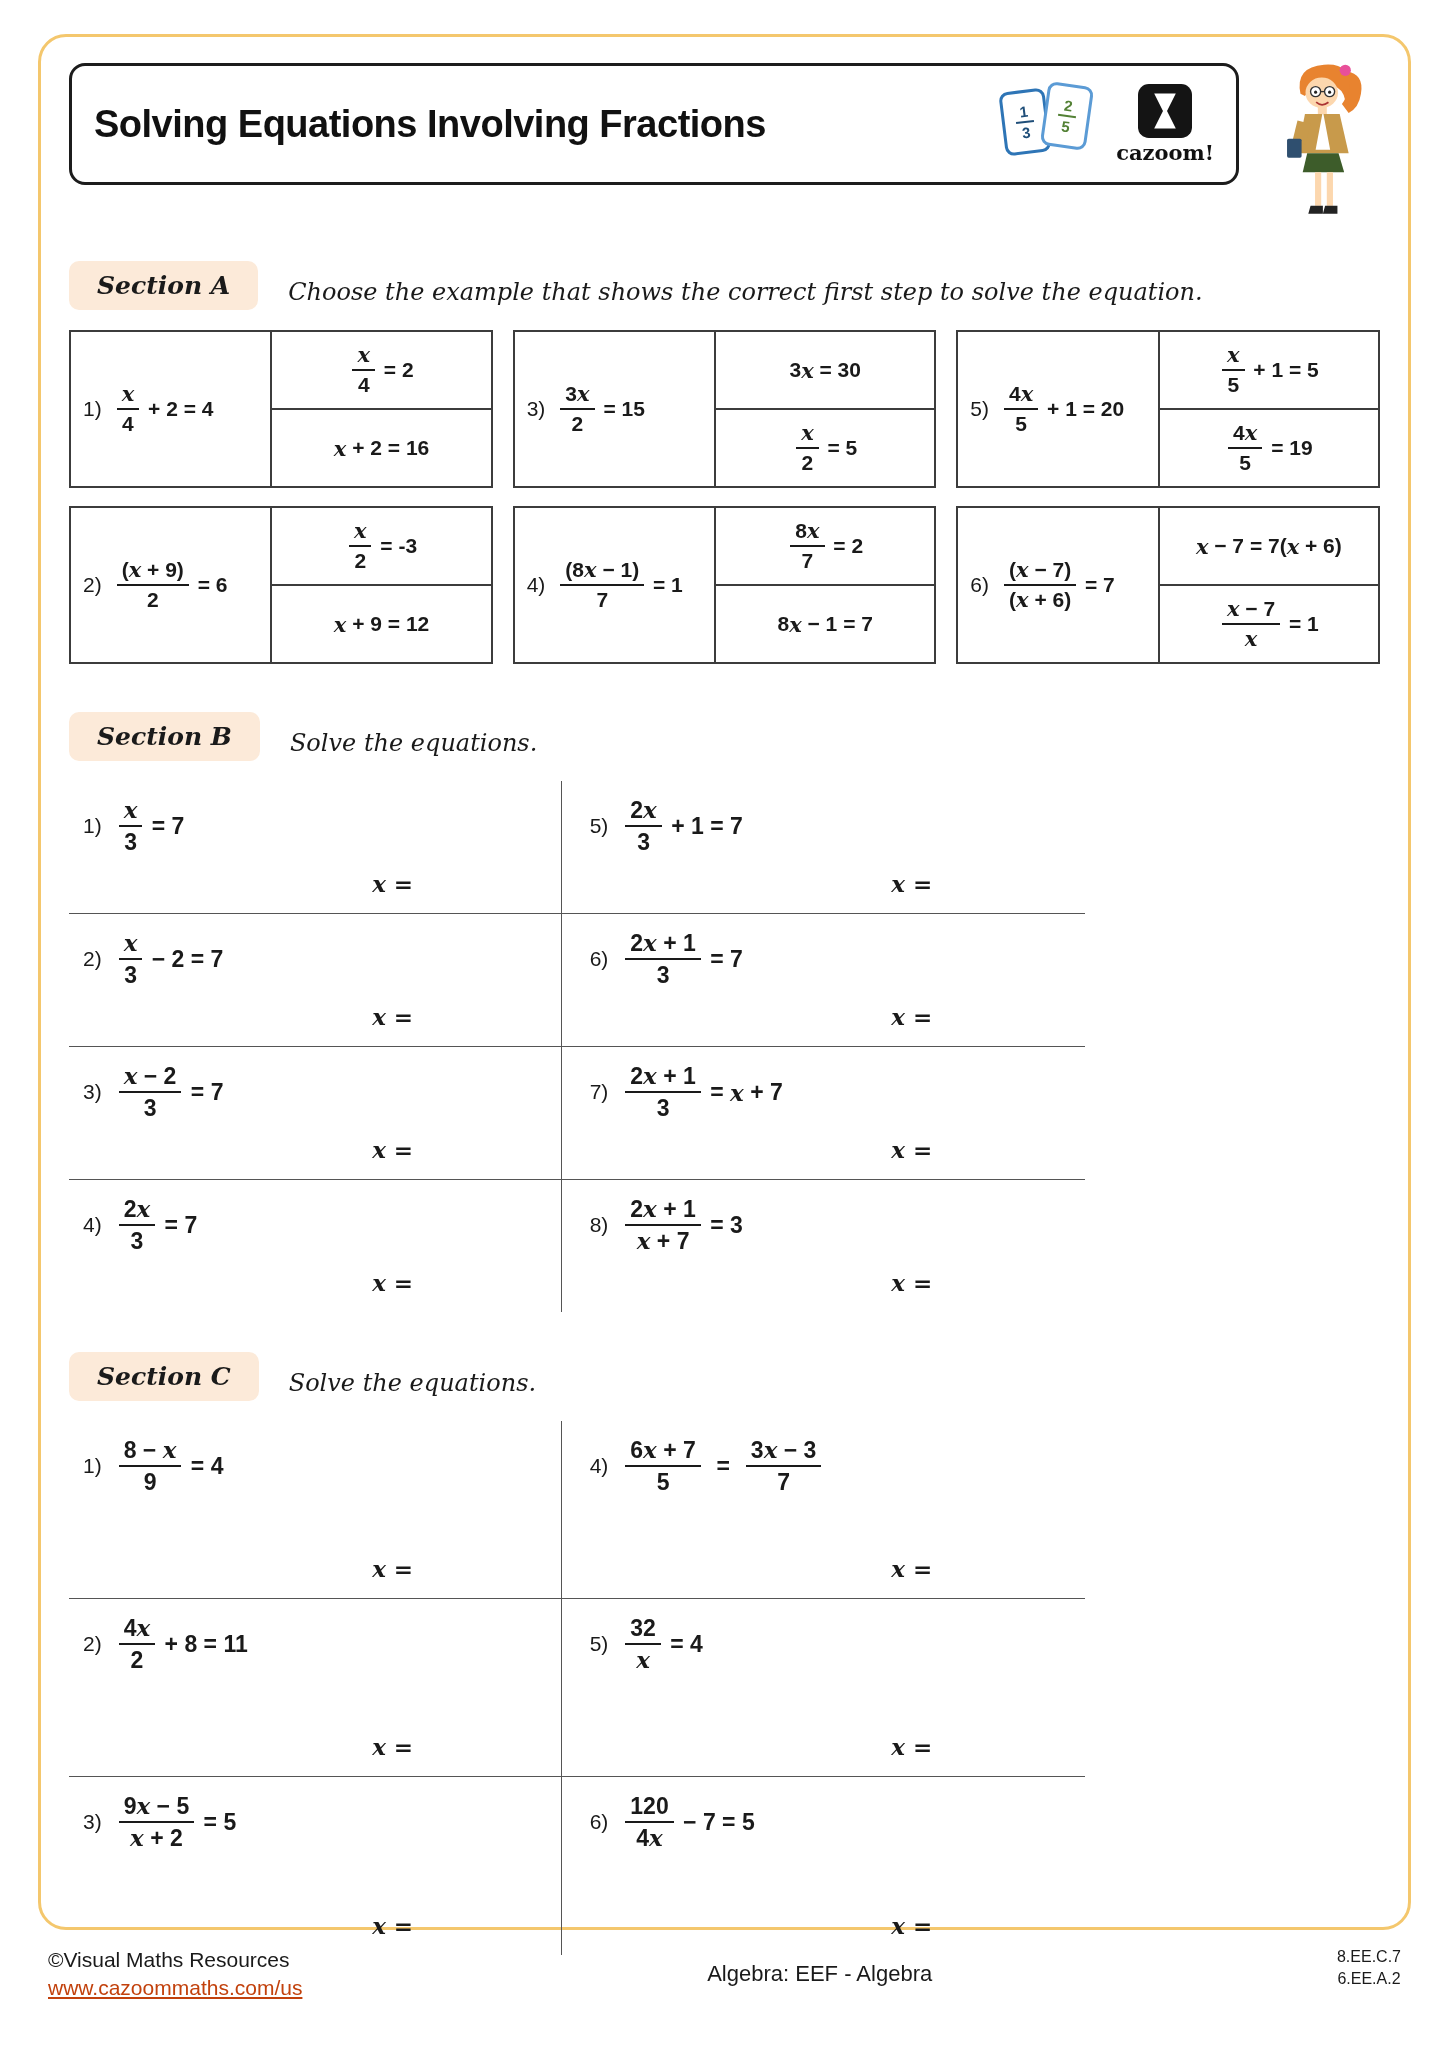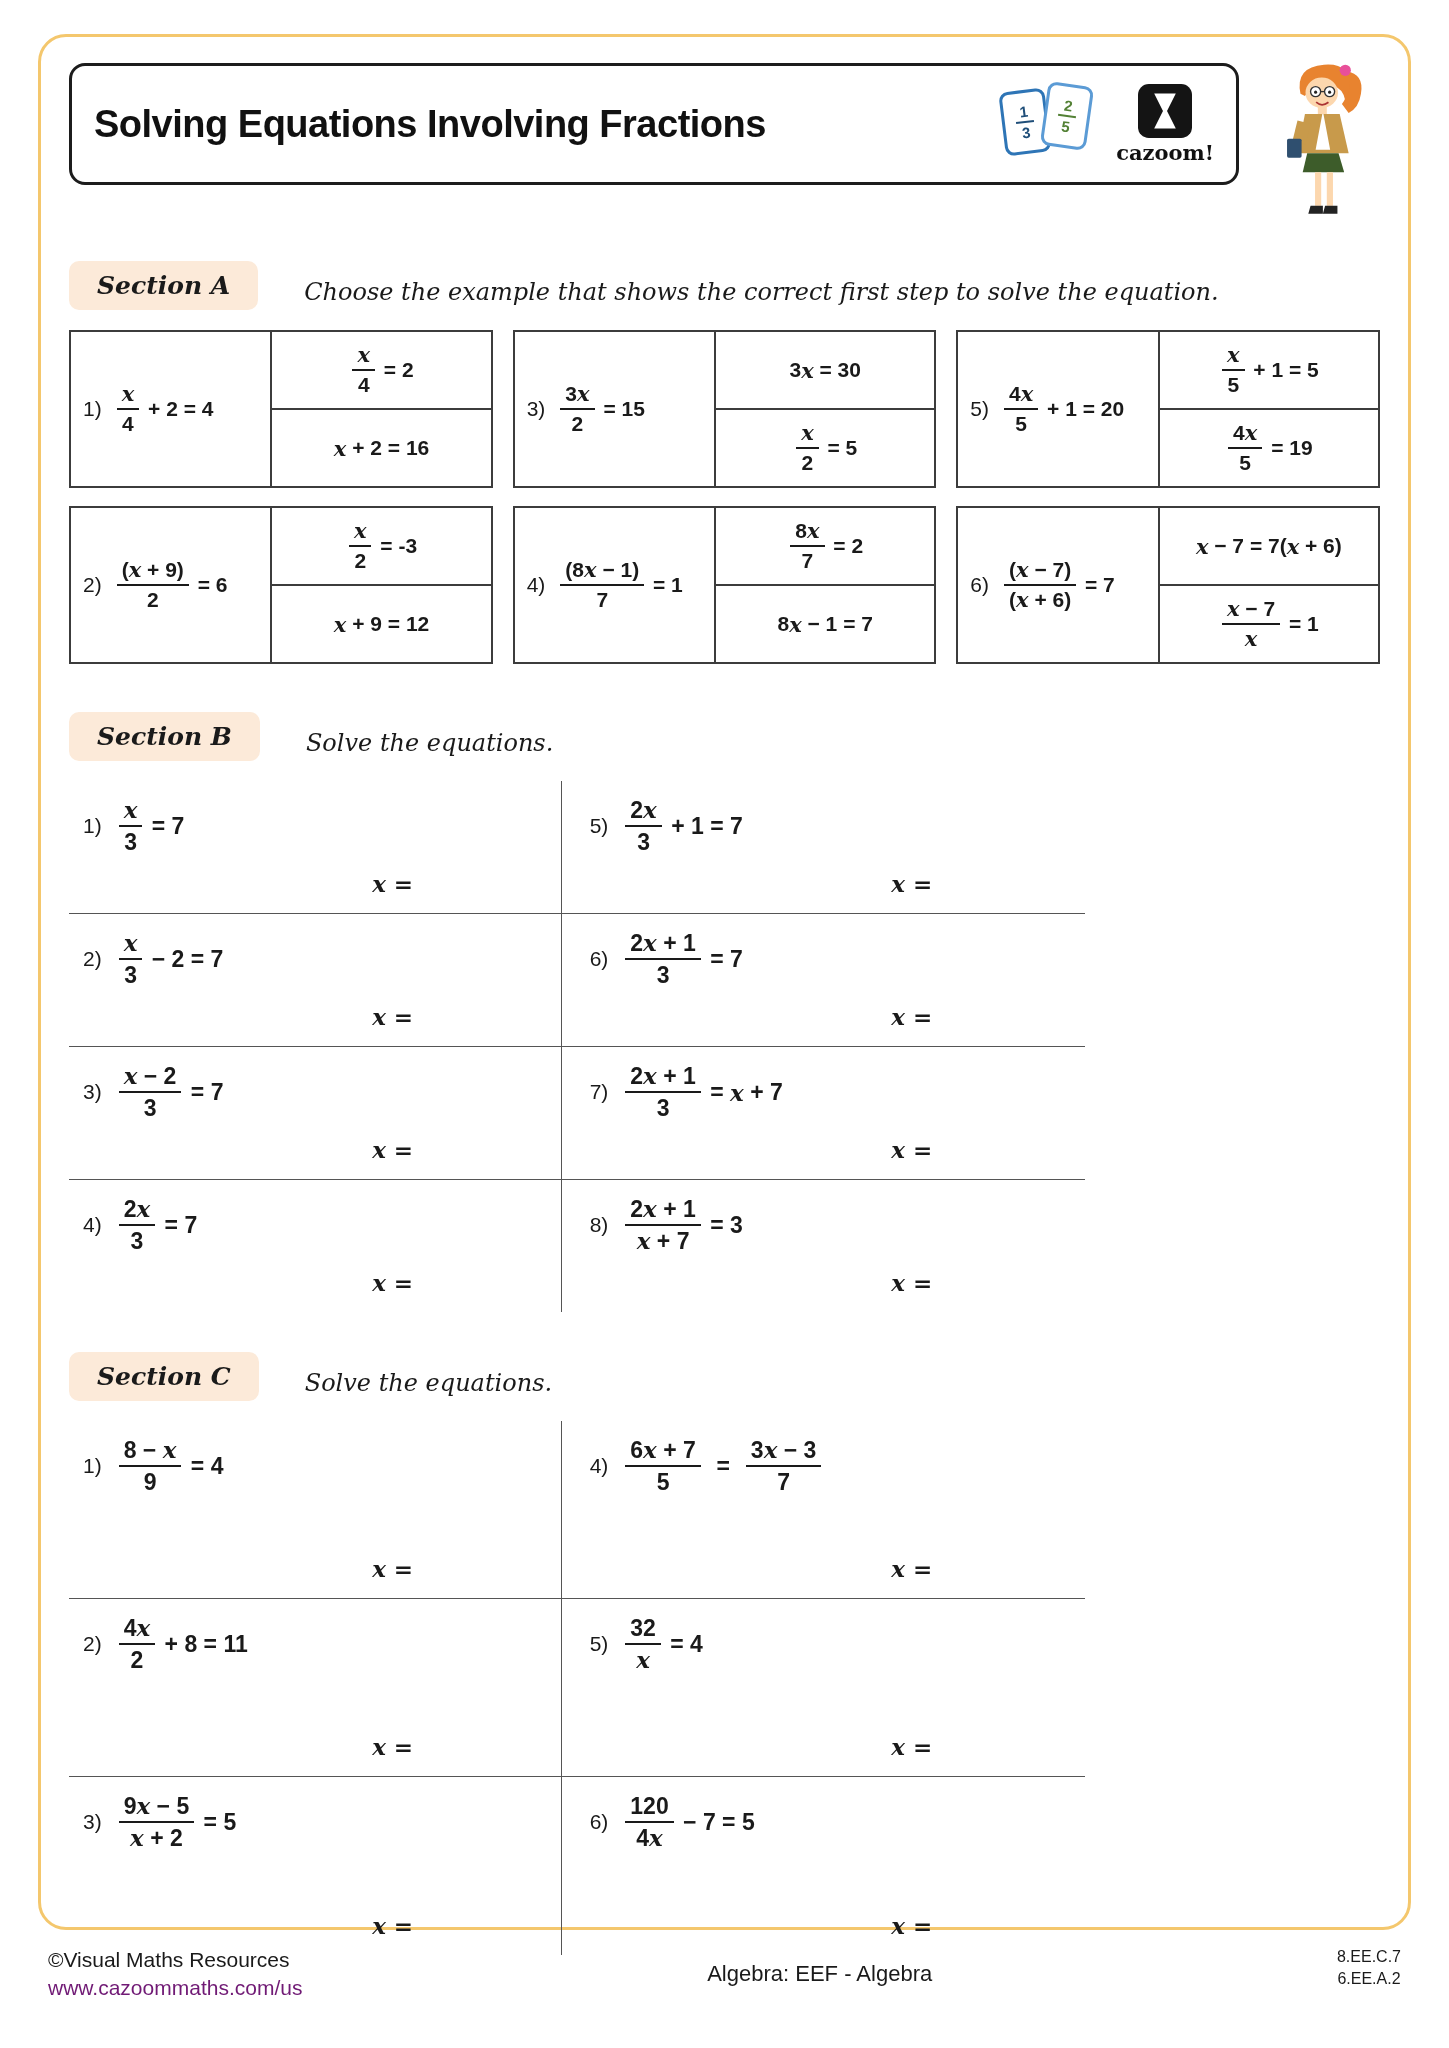--- a/index.html
+++ b/index.html
@@ -33,21 +33,21 @@
   }
   .card1 { left: 2px; top: 10px; transform: rotate(-7deg); color: #1f4e79; z-index: 1; }
   .card2 { left: 44px; top: 4px; transform: rotate(8deg); color: #538135; border-color: #5b9bd5; z-index: 2; }
   .cfnum { border-bottom: 2px solid currentColor; padding: 0 5px 1px; }
   .cfden { padding: 1px 5px 0; }
   .logo { display: flex; flex-direction: column; align-items: center; gap: 2px; flex-shrink: 0; }
   .logo-text { font-family: "DejaVu Serif", serif; font-weight: 700; font-size: 21px; color: #111; }
   .mascot { width: 112px; height: 170px; flex-shrink: 0; margin-top: -6px; }
 
   
-  .sec-head { display: flex; align-items: center; gap: 46px; margin: 4px 0 20px; }
+  .sec-head { display: flex; align-items: center; gap: 30px; margin: 4px 0 20px; }
   .sec-pill {
     background: #fcead9; border-radius: 10px; padding: 10px 28px;
     font-family: "DejaVu Serif", serif; font-style: italic; font-weight: 700; font-size: 25px;
   }
   .sec-inst { font-family: "DejaVu Serif", serif; font-style: italic; font-size: 24px; margin-top: 13px; }
 
   
   .math {
     display: inline-flex; align-items: center; white-space: pre;
     font-weight: 700; font-size: 23px; font-family: "Liberation Sans", sans-serif;
@@ -77,21 +77,21 @@
   .sb .cell { min-height: 132px; }
   .sc .cell { min-height: 178px; }
   .cell.right { border-left: 1.6px solid #555; padding-left: 28px; }
   .cell.noline { border-bottom: none; }
   .prob-row { display: flex; gap: 14px; align-items: center; }
   .ans-row { display: flex; justify-content: flex-end; padding: 14px 30% 8px 0; }
 
   
   .footer { display: flex; justify-content: space-between; align-items: flex-start; padding: 16px 10px 0; }
   .f-left { font-size: 21px; line-height: 1.35; }
-  .f-link { color: #701a75; cursor: pointer; }
+  .f-link { color: #c2410c; text-decoration: underline; cursor: pointer; }
   .f-center { align-self: center; font-size: 22px; }
   .f-right { text-align: center; font-size: 16px; line-height: 1.35; }
 </style>
 </head>
 <body>
 
 <div class="sheet">
   <div class="border-box">
 
     <div class="header-row">

